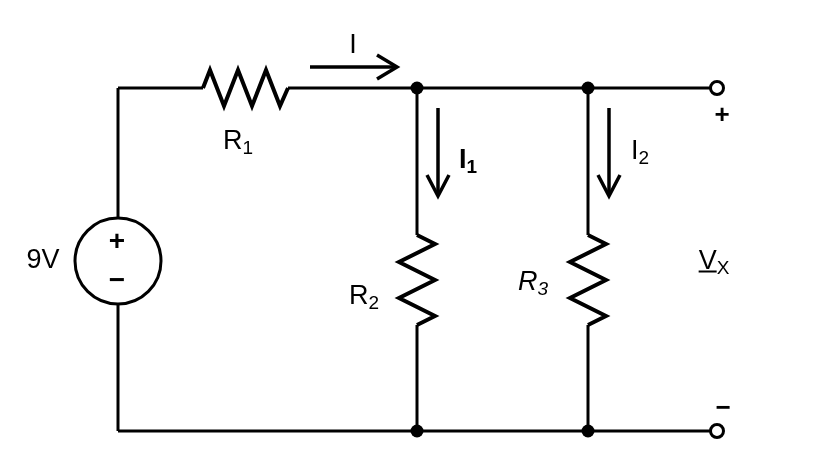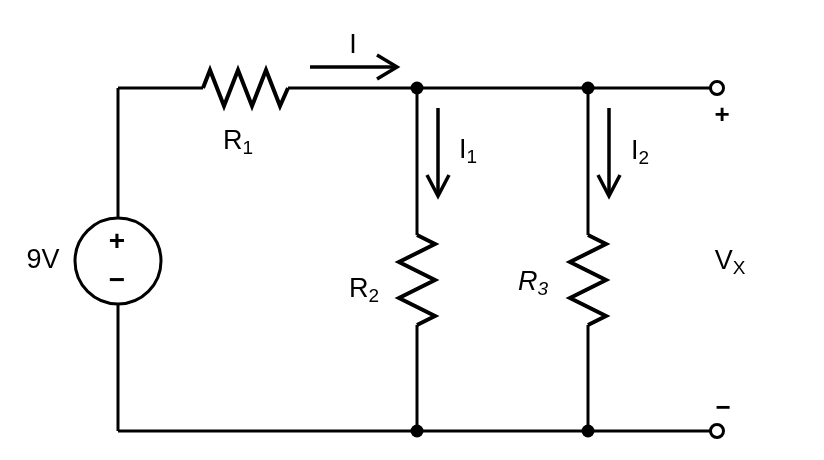--- a/index.html
+++ b/index.html
@@ -121,40 +121,40 @@
   </div>
 
   <div class="lbl" style="left:238px; top:140px;">
     <span>R</span><sub>1</sub>
   </div>
 
   <div class="lbl" style="left:353px; top:44px;">
     <span>I</span>
   </div>
 
-  <div class="lbl" style="left:468px; top:149px;">
+  <div class="lbl" style="left:468px; top:159px;font-weight:bold;">
     <span>I</span><sub>1</sub>
   </div>
 
   <div class="lbl" style="left:640px; top:150px;text-align:center;">
     <span>I</span><sub>2</sub>
   </div>
 
-  <div class="lbl" style="left:364px; top:288px;">
+  <div class="lbl" style="left:364px; top:295px;">
     <span>R</span><sub>2</sub>
   </div>
 
   <div class="lbl" style="left:533px; top:281px;font-style:italic;">
     <span>R</span><sub>3</sub>
   </div>
 
   <div class="lbl sign-small" style="left:722px; top:114px;">
     <span>+</span>
   </div>
   <div class="lbl sign-small" style="left:723px; top:407px;">
     <span>−</span>
   </div>
 
-  <div class="lbl" style="left:730px; top:260px;">
+  <div class="lbl" style="left:714px; top:260px;text-decoration:underline;">
     <span>V</span><sub>X</sub>
   </div>
 
 </div>
 
 </body></html>

